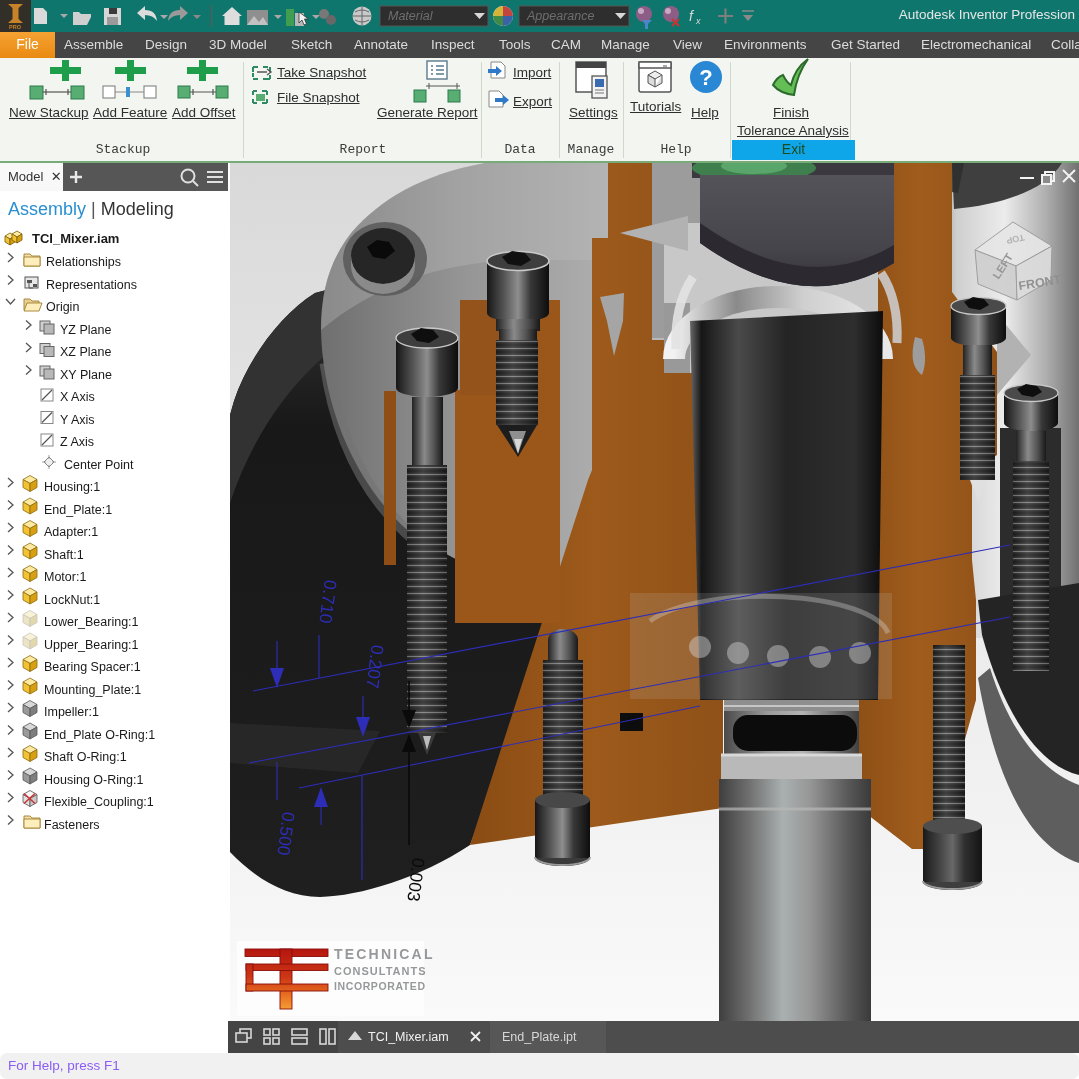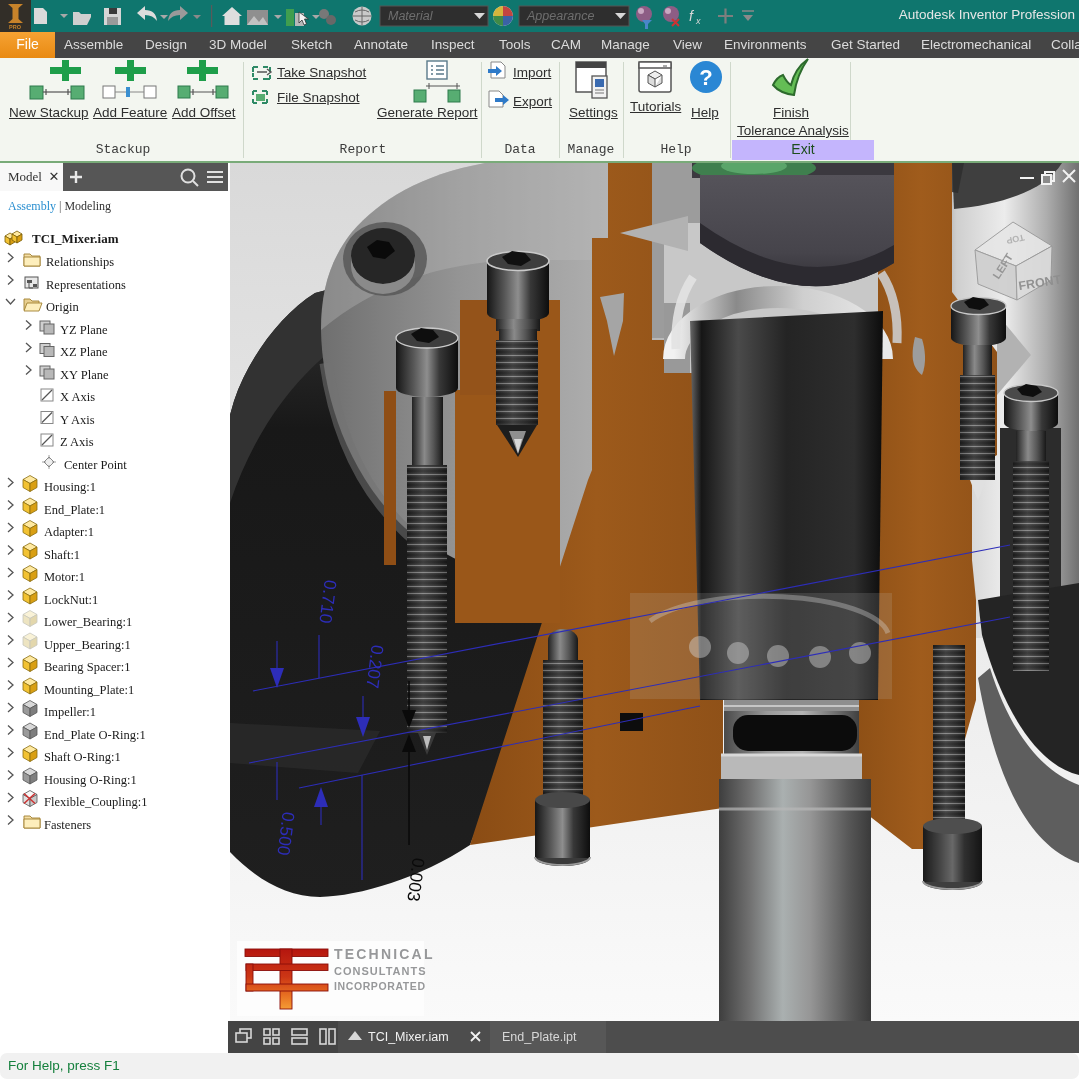--- a/index.html
+++ b/index.html
@@ -13,34 +13,34 @@
 
 #menubar { position:absolute; left:0; top:32px; width:1079px; height:26px; background:#454545; }
 #filetab { position:absolute; left:0; top:0; width:55px; height:26px; background:linear-gradient(#f6a233,#e98a12); color:#fff; font-size:14px; text-align:center; line-height:25px; }
 .menuitem { position:absolute; top:0; height:26px; line-height:25px; color:#dcdcdc; font-size:13.5px; }
 
 
 #ribbon { position:absolute; left:0; top:58px; width:1079px; height:105px; background:#f3f6f0; border-bottom:2px solid #79ab79; }
 .rsep { position:absolute; top:4px; width:1px; height:96px; background:#cfd8cb; }
 .rlabel { position:absolute; top:84px; font-size:13px; color:#3c3c3c; text-align:center;font-family:Liberation Mono, monospace; }
 .rbtntext { position:absolute; font-size:13.5px; color:#2e2e2e;text-decoration:underline; }
-#exitbar { position:absolute; left:732px; top:82px; width:142px; height:20px; background:#c4b5fd; color:#1d4d1d; font-size:14px; text-align:center; line-height:19px; }
-
-
-#browser { position:absolute; left:0; top:163px; width:246px; height:890px; background:#fff; border-right:4px solid #a3a3a3;font-family:Liberation Serif, serif; }
+#exitbar { position:absolute; left:732px; top:82px; width:123px; height:20px; background:#0ea5e9; color:#1d4d1d; font-size:14px; text-align:center; line-height:19px; }
+
+
+#browser { position:absolute; left:0; top:163px; width:246px; height:890px; background:#fff; border-right:4px solid #a3a3a3; }
 #btabs { position:absolute; left:0; top:0; width:228px; height:28px; background:#565656; }
 #btab-model { position:absolute; left:0; top:0; width:63px; height:28px; background:#f8f8f8; color:#333; font-size:13px; line-height:27px; padding-left:8px; }
-#crumbs { position:absolute; left:8px; top:36px; font-size:12px; color:#333; }
+#crumbs { position:absolute; left:8px; top:36px; font-size:18px; color:#333; }
 
 
 #viewport { position:absolute; left:230px; top:163px; width:849px; height:858px; }
 
 
 #doctabs { position:absolute; left:228px; top:1021px; width:851px; height:32px; background:#4d4d4d; }
-#statusbar { position:absolute; left:0; top:1053px; width:1079px; height:26px; background:#f1f1f1; color:#15803d; font-size:13.5px;border-radius:7px; }
+#statusbar { position:absolute; left:0; top:1053px; width:1079px; height:26px; background:#f1f1f1; color:#8b5cf6; font-size:13.5px;border-radius:7px; }
 </style>
 </head>
 <body>
 <div id="app">
   <div id="titlebar">
     <svg width="1079" height="32" style="position:absolute;left:0;top:0">
       <rect x="0" y="0" width="31" height="32" fill="#322e28"></rect>
       <path d="M8 4 h15 l-4.5 4 v11 l4.5 4 h-15 l4.5 -4 v-11 z" fill="#c8832a"></path>
       <text x="9" y="28.5" font-size="5.5" fill="#c8832a" font-family="Liberation Sans" font-weight="bold">PRO</text>
       <g stroke="#c9c9c9" stroke-width="1.6" fill="none">

